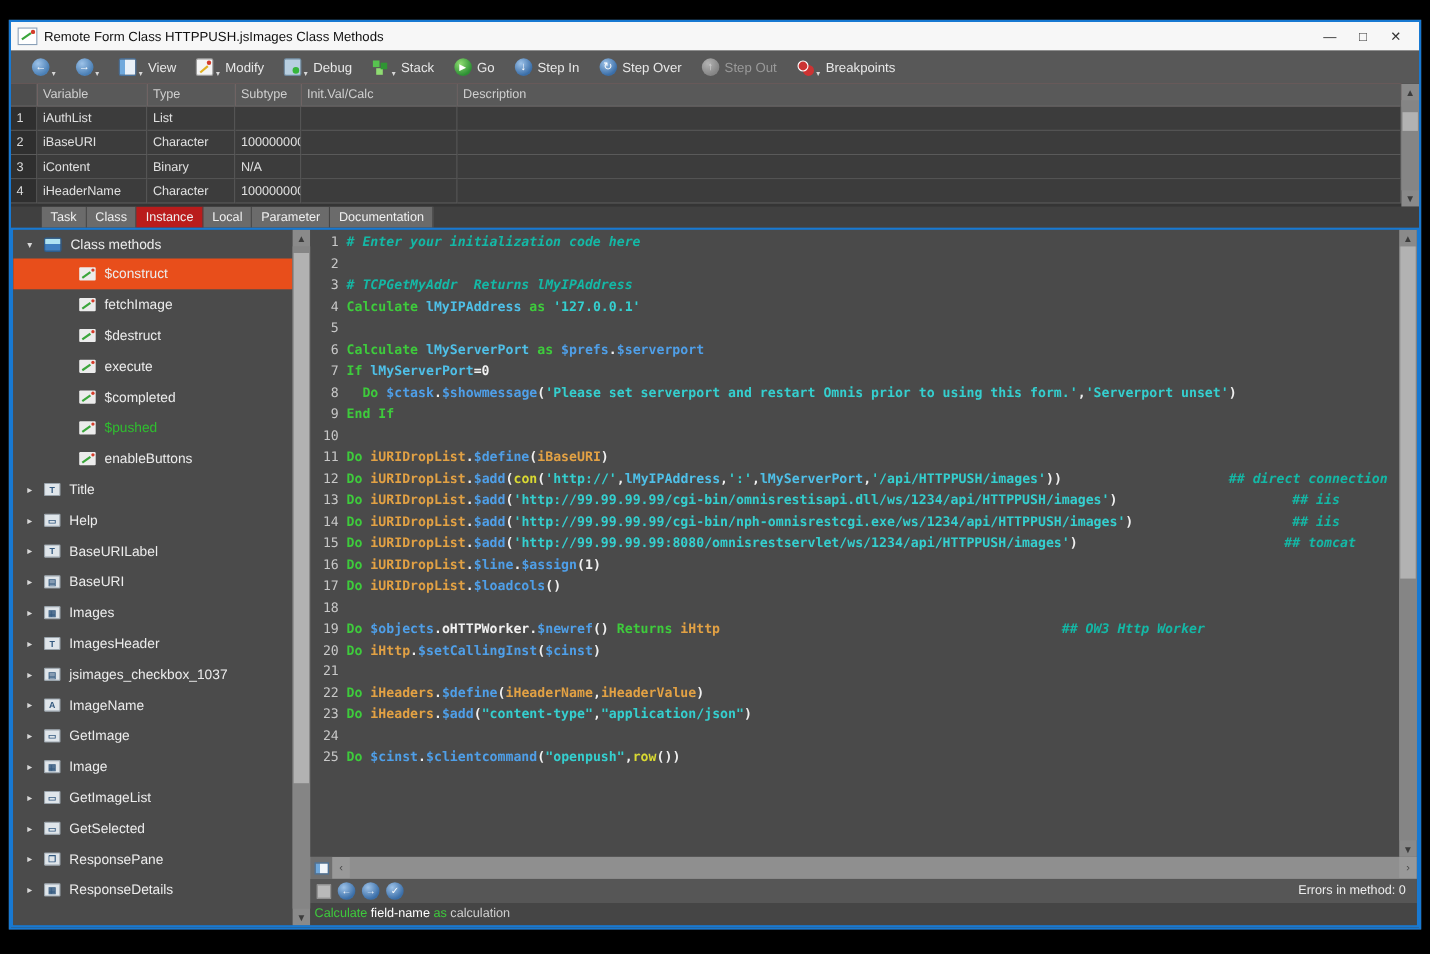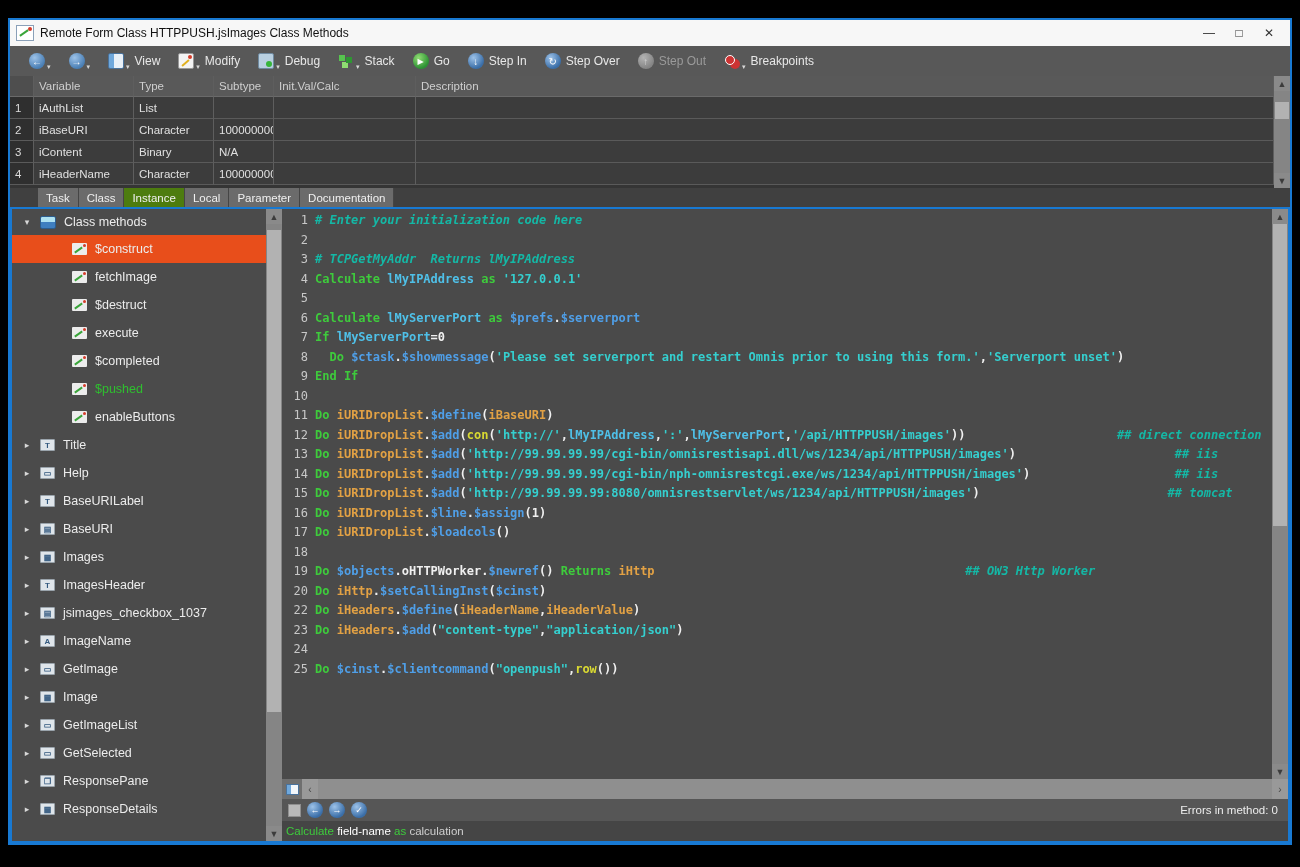--- a/index.html
+++ b/index.html
@@ -54,21 +54,21 @@
   
   .vscroll{width:16px;background:#8a8a8a;display:flex;flex-direction:column;flex:none;}
   .scroll-arrow{height:15px;display:flex;align-items:center;justify-content:center;color:#3c3c3c;font-size:9px;flex:none;}
   .scroll-track{flex:1;position:relative;background:#858585;}
   .scroll-thumb{position:absolute;left:1px;right:1px;background:#b2b2b2;}
 
   
   .tabbar{height:19px;background:#404040;display:flex;align-items:stretch;padding-left:28px;flex:none;
           font-size:11.5px;color:#f0f0f0;}
   .tab{display:flex;align-items:center;padding:0 8px;background:#6b6b6b;border-right:1px solid #454545;}
-  .tab.sel{background:#4d7c0f;}
+  .tab.sel{background:#b91c1c;}
 
   
   .pane{flex:1;display:flex;border:2px solid #1879d2;min-height:0;box-sizing:border-box;background:#4a4a4a;}
   .sidebar{width:254px;flex:none;overflow:hidden;font-size:12.5px;color:#ececec;background:#4b4b4b;}
   .sb-row{height:28px;display:flex;align-items:center;gap:8px;padding-left:10px;white-space:nowrap;}
   .sb-row.root{height:26px;}
   .sb-row.method{padding-left:60px;}
   .sb-row.selected{background:#e84e1b;}
   .sb-row.green{color:#2fbf2f;}
   .chev{width:10px;font-size:9px;color:#d8d8d8;flex:none;text-align:center;}
@@ -364,20 +364,21 @@
               <div class="code-line"><span class="ln">11</span><span class="seg tk-k">Do </span><span class="seg tk-i">iURIDropList</span><span class="seg tk-p">.</span><span class="seg tk-m">$define</span><span class="seg tk-p">(</span><span class="seg tk-i">iBaseURI</span><span class="seg tk-p">)</span></div>
               <div class="code-line"><span class="ln">12</span><span class="seg tk-k">Do </span><span class="seg tk-i">iURIDropList</span><span class="seg tk-p">.</span><span class="seg tk-m">$add</span><span class="seg tk-p">(</span><span class="seg tk-f">con</span><span class="seg tk-p">(</span><span class="seg tk-s">'http://'</span><span class="seg tk-p">,</span><span class="seg tk-v">lMyIPAddress</span><span class="seg tk-p">,</span><span class="seg tk-s">':'</span><span class="seg tk-p">,</span><span class="seg tk-v">lMyServerPort</span><span class="seg tk-p">,</span><span class="seg tk-s">'/api/HTTPPUSH/images'</span><span class="seg tk-p">))</span><span class="seg tk-c">                     ## direct connection</span></div>
               <div class="code-line"><span class="ln">13</span><span class="seg tk-k">Do </span><span class="seg tk-i">iURIDropList</span><span class="seg tk-p">.</span><span class="seg tk-m">$add</span><span class="seg tk-p">(</span><span class="seg tk-s">'http://99.99.99.99/cgi-bin/omnisrestisapi.dll/ws/1234/api/HTTPPUSH/images'</span><span class="seg tk-p">)</span><span class="seg tk-c">                      ## iis</span></div>
               <div class="code-line"><span class="ln">14</span><span class="seg tk-k">Do </span><span class="seg tk-i">iURIDropList</span><span class="seg tk-p">.</span><span class="seg tk-m">$add</span><span class="seg tk-p">(</span><span class="seg tk-s">'http://99.99.99.99/cgi-bin/nph-omnisrestcgi.exe/ws/1234/api/HTTPPUSH/images'</span><span class="seg tk-p">)</span><span class="seg tk-c">                    ## iis</span></div>
               <div class="code-line"><span class="ln">15</span><span class="seg tk-k">Do </span><span class="seg tk-i">iURIDropList</span><span class="seg tk-p">.</span><span class="seg tk-m">$add</span><span class="seg tk-p">(</span><span class="seg tk-s">'http://99.99.99.99:8080/omnisrestservlet/ws/1234/api/HTTPPUSH/images'</span><span class="seg tk-p">)</span><span class="seg tk-c">                          ## tomcat</span></div>
               <div class="code-line"><span class="ln">16</span><span class="seg tk-k">Do </span><span class="seg tk-i">iURIDropList</span><span class="seg tk-p">.</span><span class="seg tk-m">$line</span><span class="seg tk-p">.</span><span class="seg tk-m">$assign</span><span class="seg tk-p">(1)</span></div>
               <div class="code-line"><span class="ln">17</span><span class="seg tk-k">Do </span><span class="seg tk-i">iURIDropList</span><span class="seg tk-p">.</span><span class="seg tk-m">$loadcols</span><span class="seg tk-p">()</span></div>
               <div class="code-line"><span class="ln">18</span></div>
               <div class="code-line"><span class="ln">19</span><span class="seg tk-k">Do </span><span class="seg tk-m">$objects</span><span class="seg tk-p">.oHTTPWorker.</span><span class="seg tk-m">$newref</span><span class="seg tk-p">() </span><span class="seg tk-k">Returns </span><span class="seg tk-i">iHttp</span><span class="seg tk-c">                                           ## OW3 Http Worker</span></div>
               <div class="code-line"><span class="ln">20</span><span class="seg tk-k">Do </span><span class="seg tk-i">iHttp</span><span class="seg tk-p">.</span><span class="seg tk-m">$setCallingInst</span><span class="seg tk-p">(</span><span class="seg tk-m">$cinst</span><span class="seg tk-p">)</span></div>
+              <div class="code-line"><span class="ln">21</span></div>
               <div class="code-line"><span class="ln">22</span><span class="seg tk-k">Do </span><span class="seg tk-i">iHeaders</span><span class="seg tk-p">.</span><span class="seg tk-m">$define</span><span class="seg tk-p">(</span><span class="seg tk-i">iHeaderName</span><span class="seg tk-p">,</span><span class="seg tk-i">iHeaderValue</span><span class="seg tk-p">)</span></div>
               <div class="code-line"><span class="ln">23</span><span class="seg tk-k">Do </span><span class="seg tk-i">iHeaders</span><span class="seg tk-p">.</span><span class="seg tk-m">$add</span><span class="seg tk-p">(</span><span class="seg tk-s">"content-type"</span><span class="seg tk-p">,</span><span class="seg tk-s">"application/json"</span><span class="seg tk-p">)</span></div>
               <div class="code-line"><span class="ln">24</span></div>
               <div class="code-line"><span class="ln">25</span><span class="seg tk-k">Do </span><span class="seg tk-m">$cinst</span><span class="seg tk-p">.</span><span class="seg tk-m">$clientcommand</span><span class="seg tk-p">(</span><span class="seg tk-s">"openpush"</span><span class="seg tk-p">,</span><span class="seg tk-f">row</span><span class="seg tk-p">())</span></div>
             </div>
           <div class="vscroll">
             <div class="scroll-arrow">▲</div>
             <div class="scroll-track">
               <div class="scroll-thumb" style="top:0;height:56%;"></div>
             </div>

